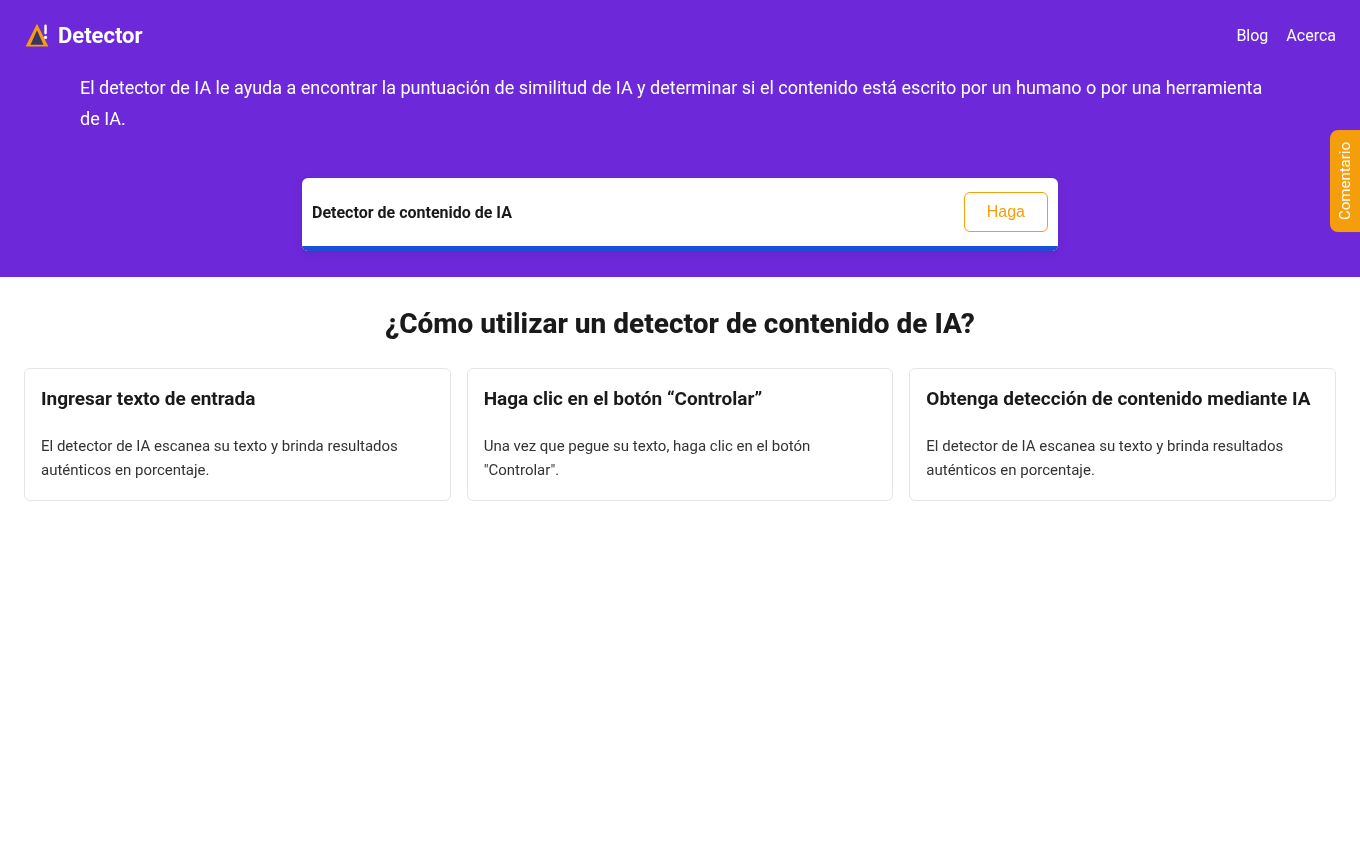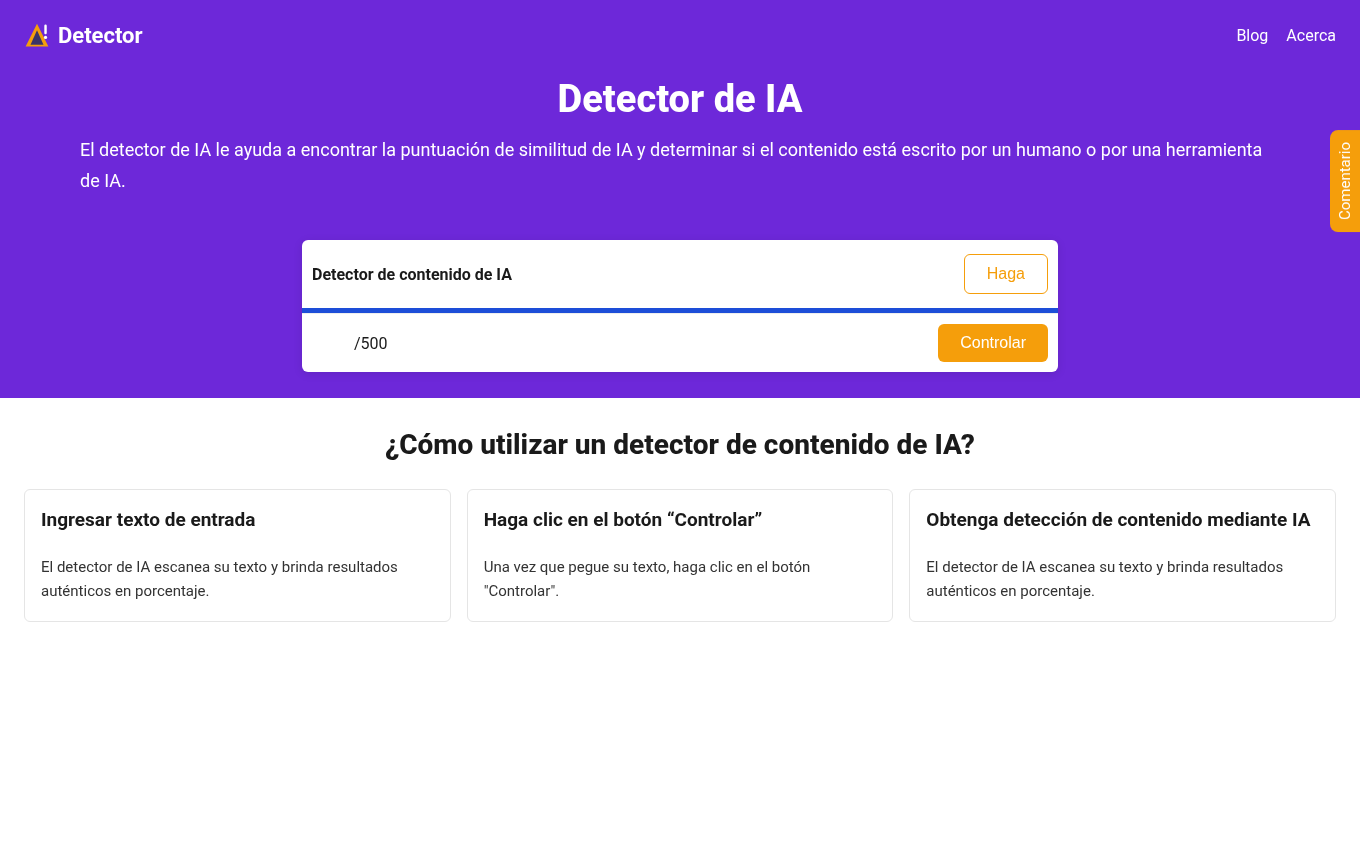--- a/index.html
+++ b/index.html
@@ -189,31 +189,26 @@
         </svg>
       </span>
       <span>Detector</span>
     </a>
     <div class="nav-links">
       <a href="#">Blog</a>
       <a href="#">Acerca</a>
     </div>
   </nav>
 
-  <h1 class="hero-title">Detector de IA</h1>
   <p class="hero-sub">El detector de IA le ayuda a encontrar la puntuación de similitud de IA y determinar si el contenido está escrito por un humano o por una herramienta de IA.</p>
 
   <div class="detector-card">
     <div class="card-header">
       <span class="card-header-title">Detector de contenido de IA</span>
       <button class="clear-btn">Haga</button>
-    </div>
-    <div class="card-footer">
-      <span class="counter">/500</span>
-      <button class="check-btn">Controlar</button>
     </div>
   </div>
 </section>
 
 <section class="how-section">
   <h2 class="how-title">¿Cómo utilizar un detector de contenido de IA?</h2>
   <div class="steps">
     <div class="step-card">
       <div class="step-title">Ingresar texto de entrada</div>
       <div class="step-desc">El detector de IA escanea su texto y brinda resultados auténticos en porcentaje.</div>

